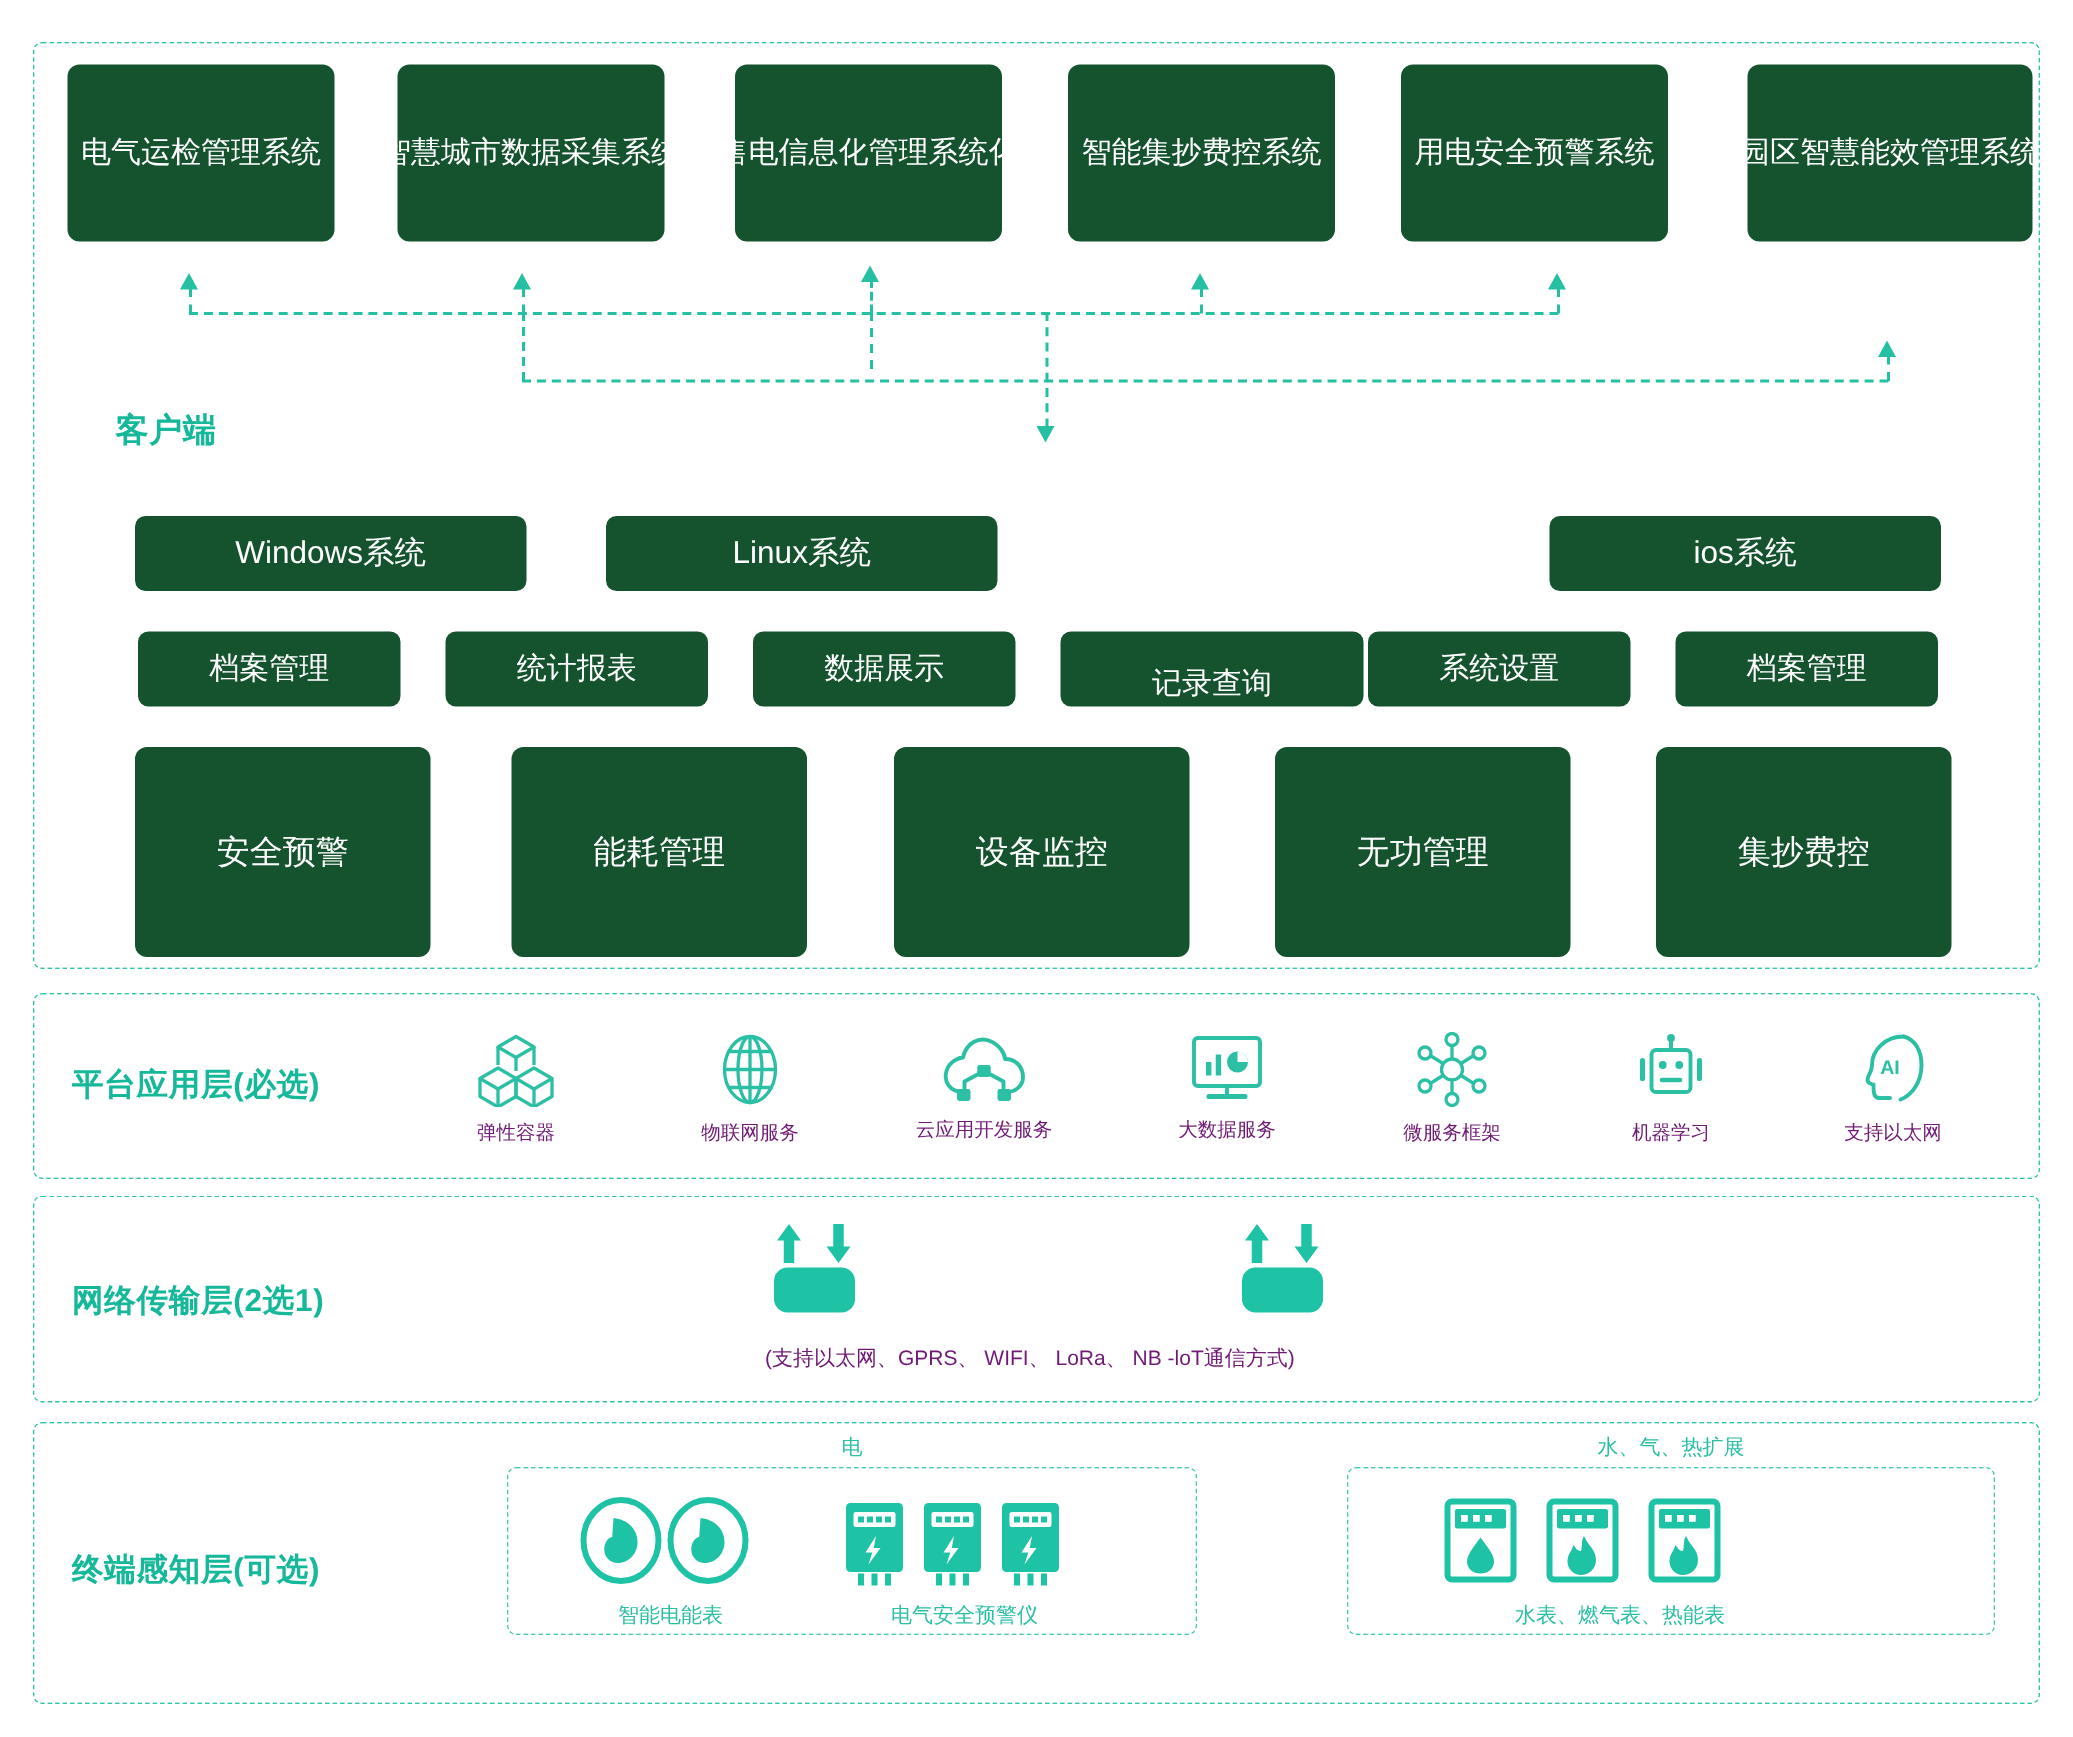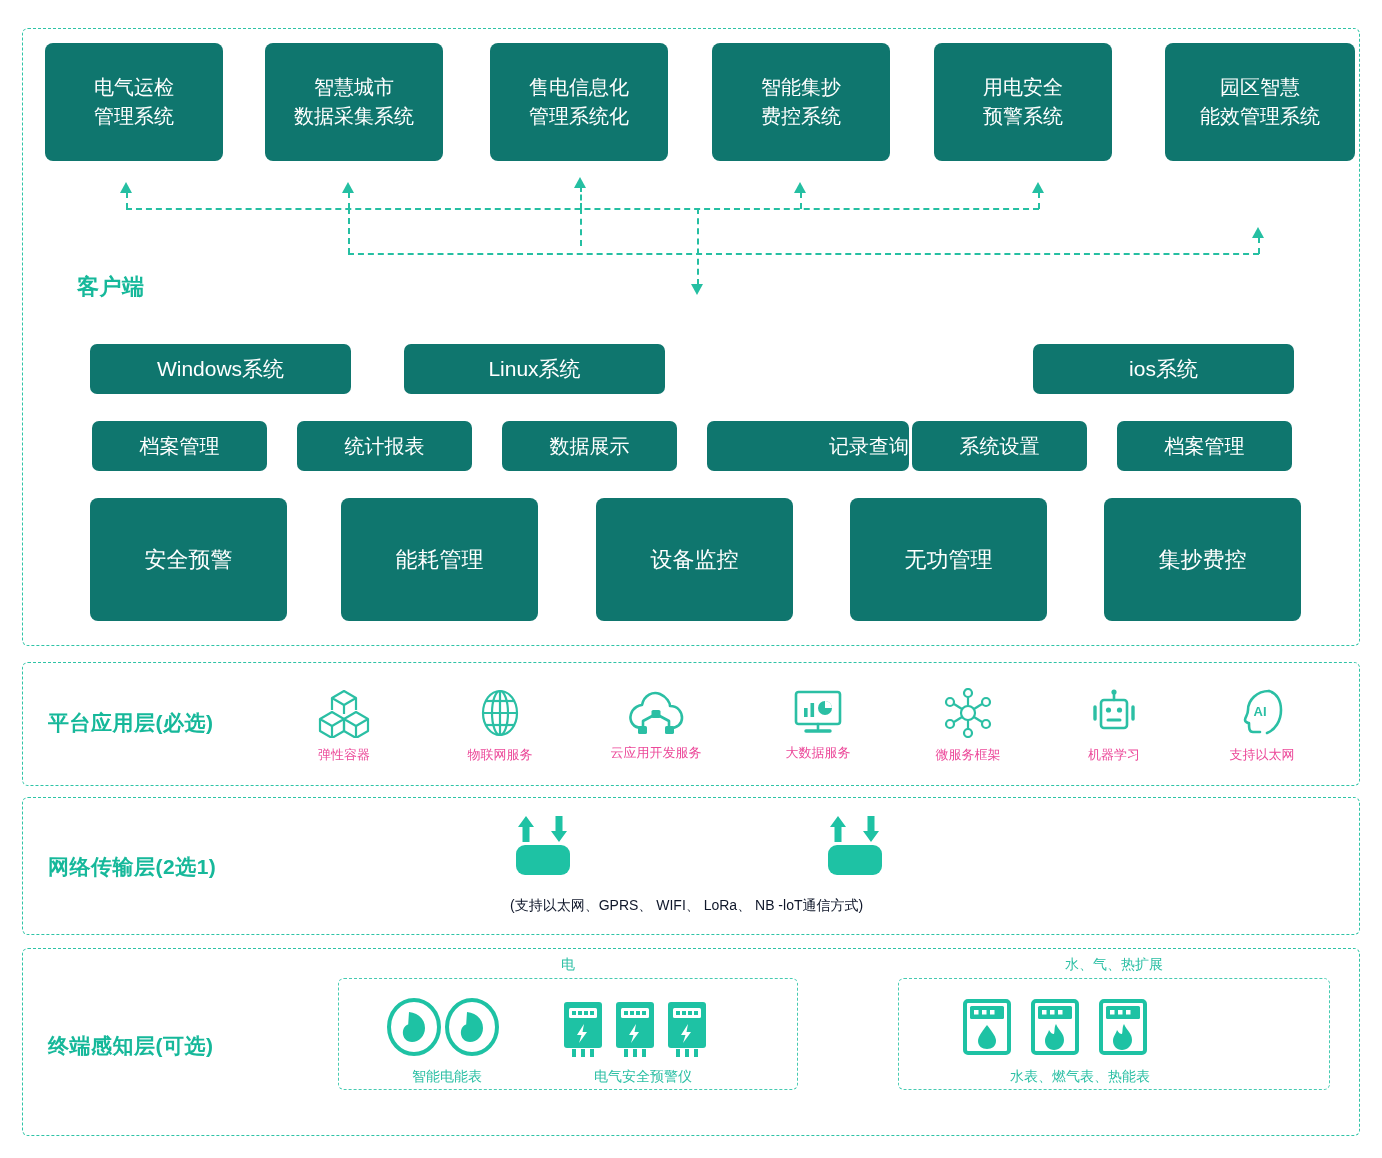--- a/index.html
+++ b/index.html
@@ -33,37 +33,37 @@
     white-space: nowrap;
   }
   #client-title { left: 52px; top: 272px; font-size: 22px; margin-left: 25px; }
   #platform-title { left: 48px; top: 709px; }
   #network-title { left: 48px; top: 853px; }
   #terminal-title { left: 48px; top: 1032px; }
 
   
   .gcard {
     position: absolute;
-    background: #0f766e;
+    background: #14532d;
     color: #ffffff;
     border-radius: 8px;
     display: flex;
-    flex-direction: column;
+    flex-direction: row;
     align-items: center;
     justify-content: center;
     text-align: center;
     line-height: 1.45;
     font-size: 20px;
   }
   .gcard span { display: block; white-space: nowrap; }
 
   .top-card { width: 178px; height: 118px; top: 43px; font-size: 20px; }
   .os-card  { height: 50px; top: 344px; border-radius: 7px; font-size: 21px; }
   .fn-card  { height: 50px; top: 421px; border-radius: 7px; font-size: 20px; }
-  .big-card { height: 123px; top: 498px; border-radius: 8px; font-size: 22px; }
+  .big-card { height: 140px; top: 498px; border-radius: 8px; font-size: 22px; }
 
   
   .dash-h {
     position: absolute; height: 0;
     border-top: 2.5px dashed #25bfa2;
   }
   .dash-v {
     position: absolute; width: 0;
     border-left: 2.5px dashed #25bfa2;
   }
@@ -76,28 +76,28 @@
   .arrow-down { border-top: 11px solid #25bfa2; }
 
   
   .picon-wrap {
     position: absolute; top: 688px;
     width: 120px;
     display: flex; flex-direction: column; align-items: center;
   }
   .picon-wrap svg { display: block; }
   .picon-label {
-    margin-top: 8px; font-size: 13px; color: #ec4899; white-space: nowrap;
+    margin-top: 8px; font-size: 13px; color: #701a75; white-space: nowrap;
   }
 
   
   .net-icon { position: absolute; top: 812px; }
   #net-support-text {
     position: absolute; top: 897px; left: 510px;
-    font-size: 14px; color: #0f172a; white-space: nowrap;
+    font-size: 14px; color: #701a75; white-space: nowrap;
   }
 
   
   .sub-box {
     position: absolute;
     border: 1.5px dashed #45cbb1;
     border-radius: 6px;
   }
   #sub-elec { left: 338px; top: 978px; width: 460px; height: 112px; }
   #sub-wgh  { left: 898px; top: 978px; width: 432px; height: 112px; }

